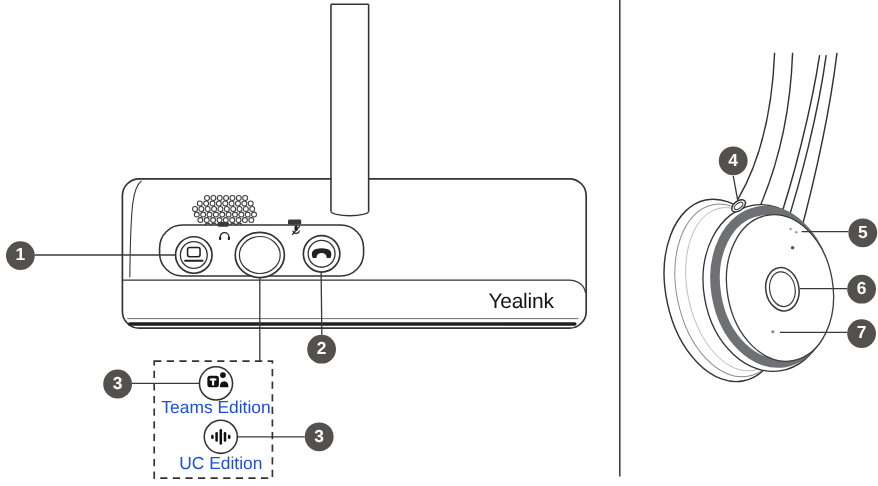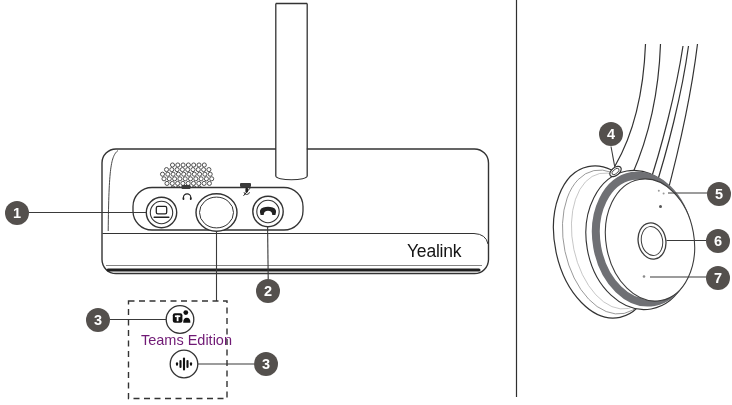--- a/index.html
+++ b/index.html
@@ -3,22 +3,22 @@
 <meta charset="utf-8">
 <style>
   html,body{margin:0;padding:0;background:#fff;}
   #stage{position:relative;width:732px;height:405px;background:#fff;overflow:hidden;
          font-family:"Liberation Sans",sans-serif;}
   #lineart{position:absolute;left:0;top:0;}
   .callout{position:absolute;width:24px;height:24px;border-radius:50%;
            background:var(--callout-bg,#54504D);color:#fff;font-size:14.5px;font-weight:bold;
            display:flex;align-items:center;justify-content:center;line-height:24px;
            font-family:"Liberation Sans",sans-serif;}
-  .edition-label{position:absolute;width:104px;text-align:right;font-size:14.5px;
-                 color:#701a75;white-space:nowrap;}
+  .edition-label{position:absolute;width:104px;text-align:center;font-size:14.5px;
+                 color:#1d4ed8;white-space:nowrap;}
   .logo{position:absolute;left:407px;top:241px;font-size:17.5px;font-weight:normal;
         color:#141414;letter-spacing:-0.2px;}
 </style>
 </head>
 <body>
 
 <div id="stage">
 
   <svg id="lineart" width="732" height="405" viewBox="0 0 732 405">
 
@@ -204,20 +204,21 @@
         <path d="M668,193 H707"></path>
         <path d="M666.5,240.5 H706"></path>
         <path d="M650,277 H706"></path>
       </g>
     </g>
   </svg>
 
   <div class="logo">Yealink</div>
 
   <div class="edition-label" style="left:128px;top:332px;">Teams Edition</div>
+  <div class="edition-label" style="left:132px;top:378.5px;">UC Edition</div>
 
   <div class="callout" style="left:5px;top:200.5px;">1</div>
   <div class="callout" style="left:256px;top:279px;">2</div>
   <div class="callout" style="left:86px;top:307.5px;">3</div>
   <div class="callout" style="left:254px;top:352px;">3</div>
   <div class="callout" style="left:599px;top:122px;">4</div>
   <div class="callout" style="left:707px;top:181.5px;">5</div>
   <div class="callout" style="left:706px;top:228.5px;">6</div>
   <div class="callout" style="left:706px;top:265.5px;">7</div>
 </div>

